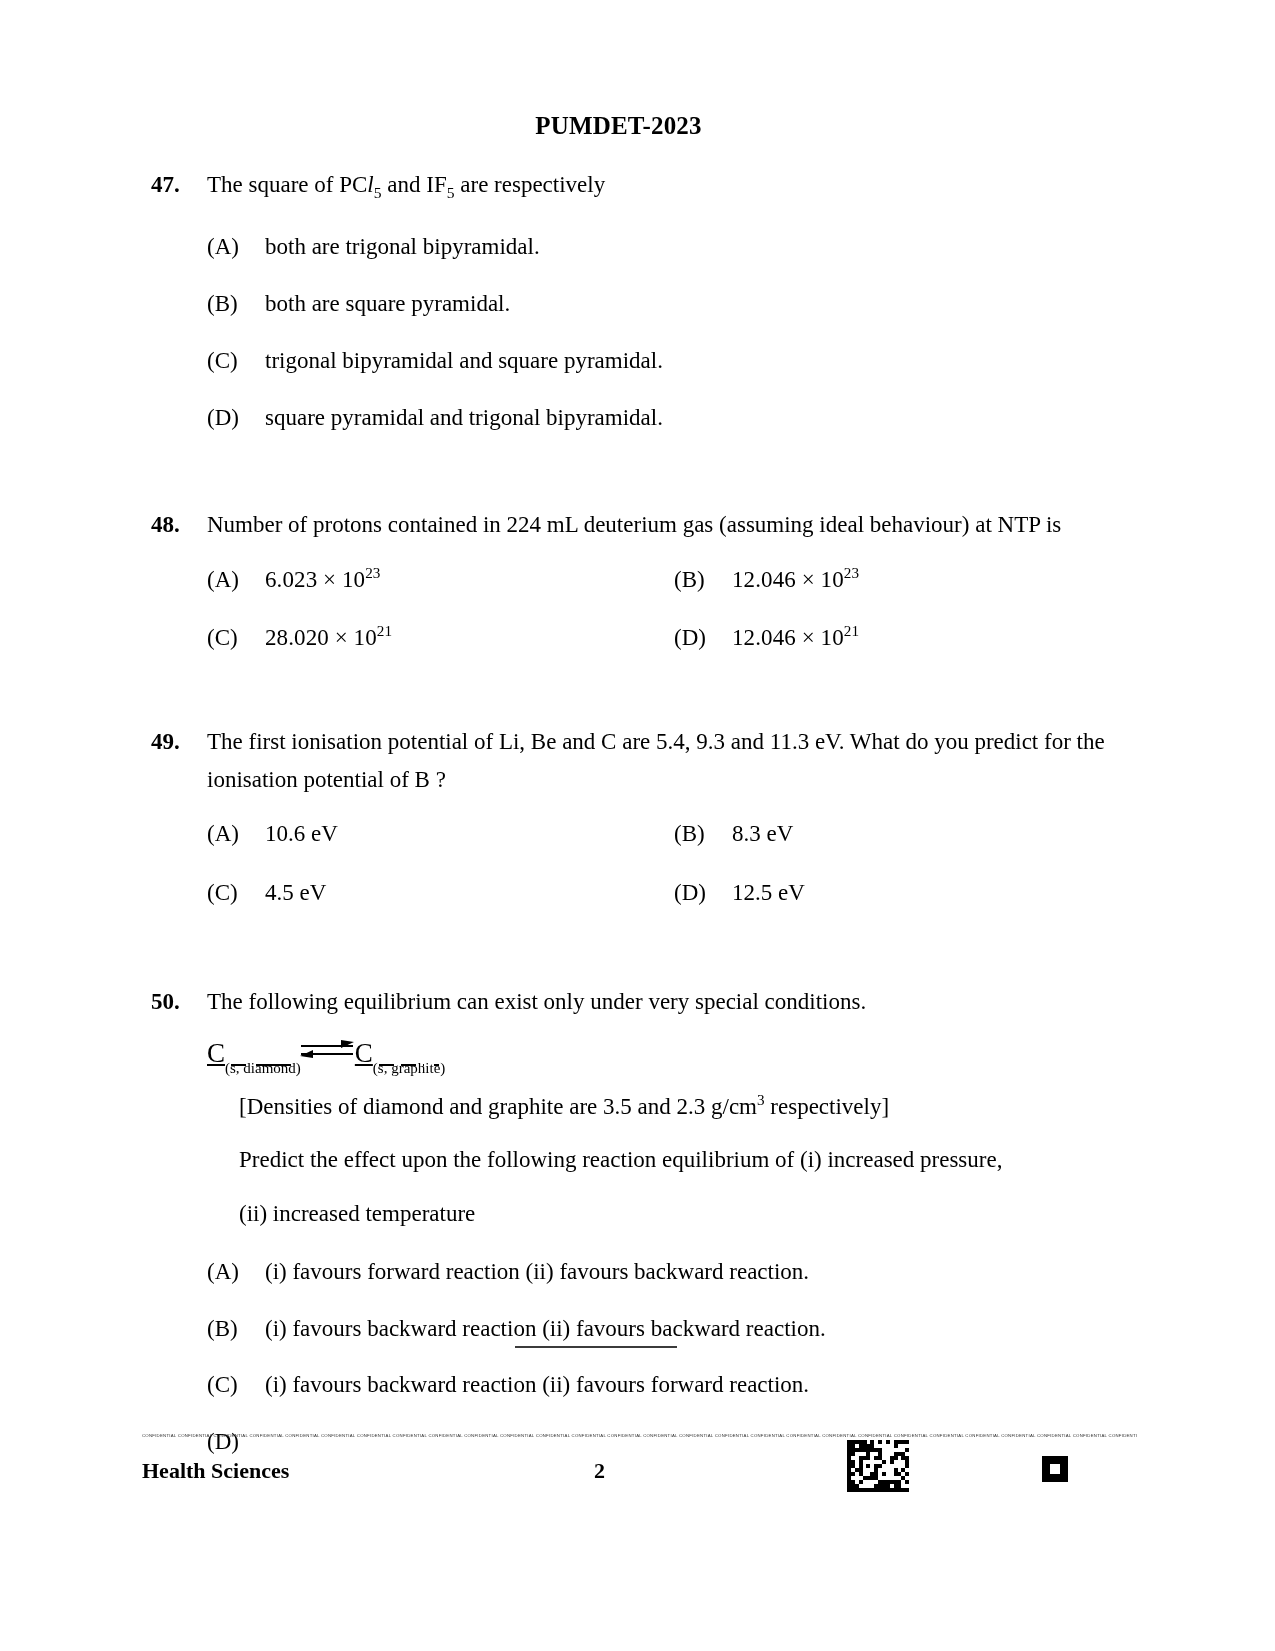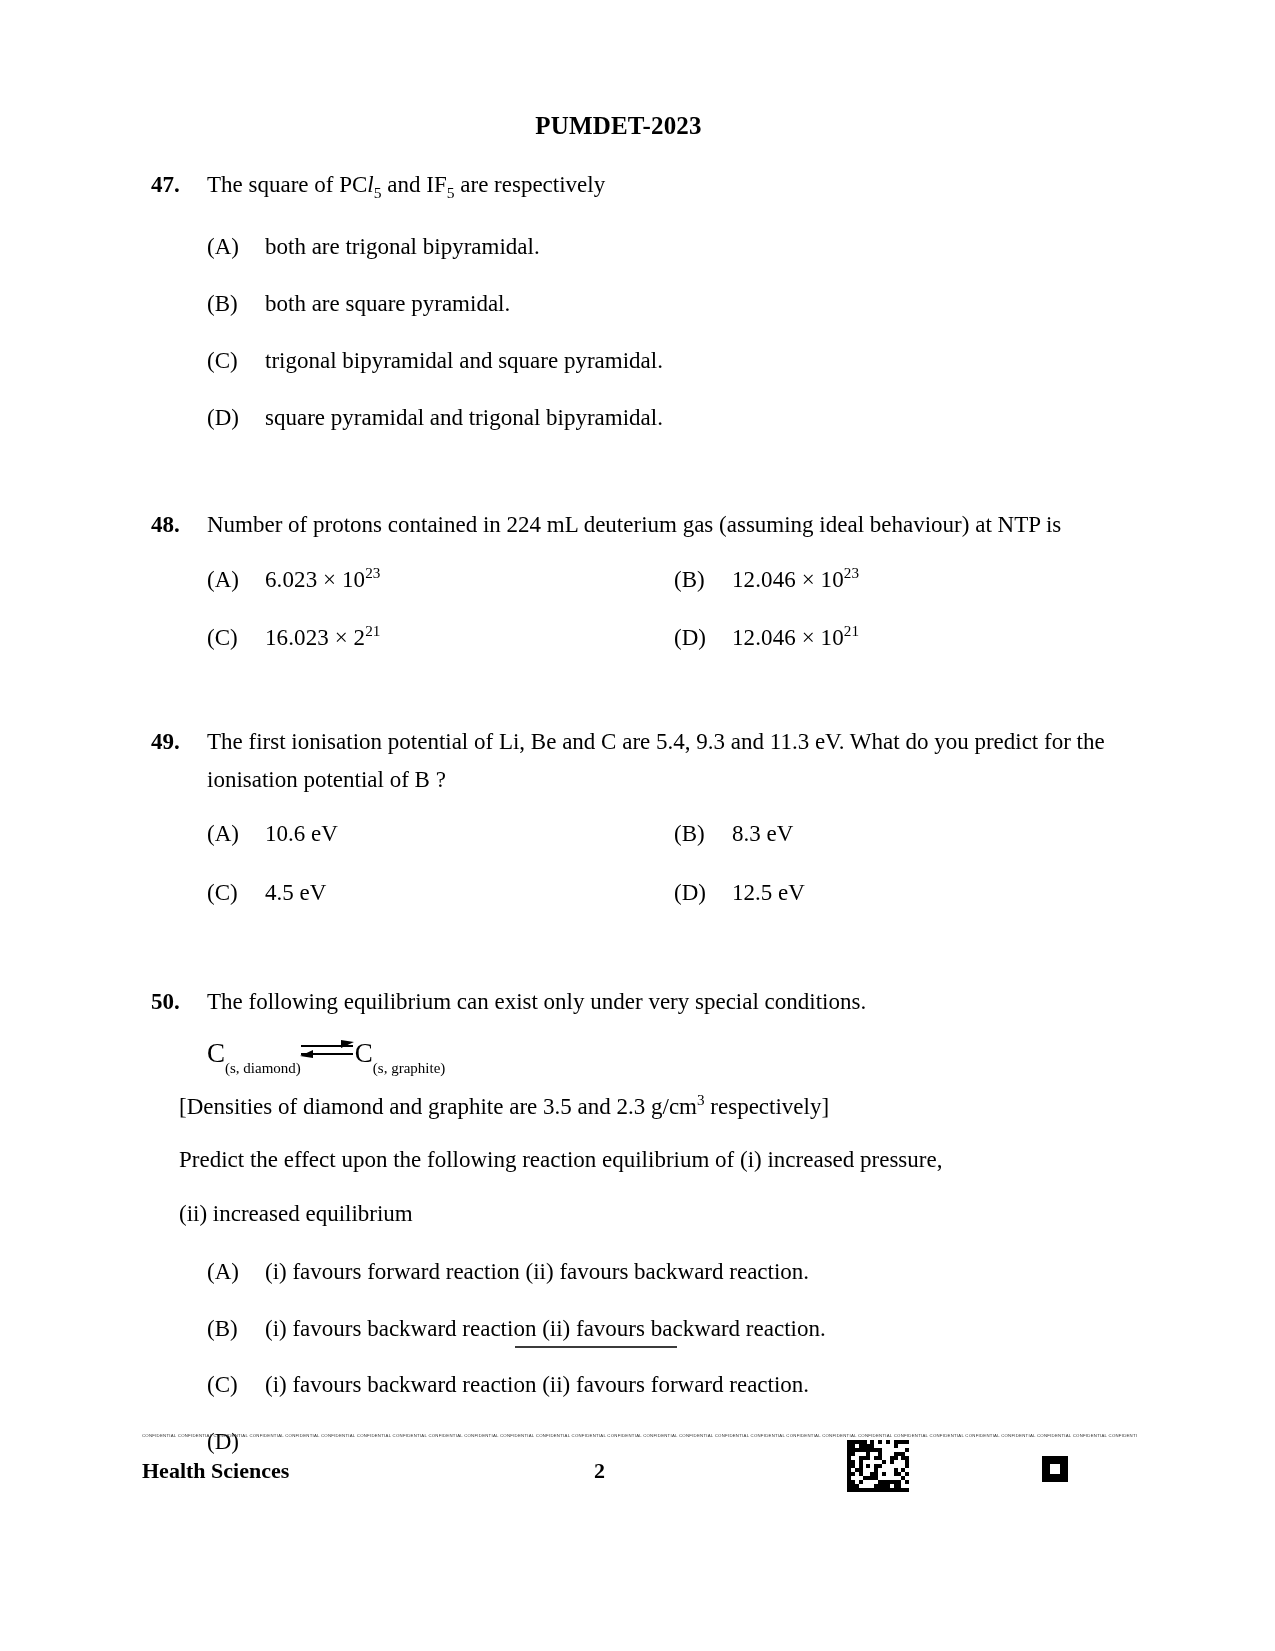--- a/index.html
+++ b/index.html
@@ -121,20 +121,21 @@
     margin-left: 56px;
     margin-top: 16px;
     font-size: 27px;
     line-height: 1.2;
     display: flex;
     align-items: flex-start;
   }
   .species {
     display: inline-block;
     white-space: nowrap;
+    text-decoration: underline;
   }
   .species .sym {
     font-size: 27px;
   }
   .species .state {
     font-size: 15px;
     vertical-align: sub;
     position: relative;
     top: 5px;
   }
@@ -169,21 +170,21 @@
     position: absolute;
     left: -1px;
     top: 10px;
     width: 0; height: 0;
     border-top: 6px solid transparent;
     border-bottom: 2.5px solid transparent;
     border-right: 13px solid #000;
   }
 
   .q-line {
-    margin-left: 28px;
+    margin-left: 88px;
     margin-top: 16px;
     font-size: 23px;
     line-height: 1.62;
   }
 
   
   .end-rule {
     position: absolute;
     left: 515px;
     top: 1346px;
@@ -308,21 +309,21 @@
             <span class="opt-text"><span class="num">6.023 × 10</span><sup class="exp">23</sup></span>
           </div>
           <div class="opt">
             <span class="opt-label">(B)</span>
             <span class="opt-text"><span class="num">12.046 × 10</span><sup class="exp">23</sup></span>
           </div>
         </div>
         <div class="opt-row">
           <div class="opt">
             <span class="opt-label">(C)</span>
-            <span class="opt-text"><span class="num">16.023 × 2</span><sup class="exp">21</sup></span>
+            <span class="opt-text"><span class="num">28.020 × 10</span><sup class="exp">21</sup></span>
           </div>
           <div class="opt">
             <span class="opt-label">(D)</span>
             <span class="opt-text"><span class="num">12.046 × 10</span><sup class="exp">21</sup></span>
           </div>
         </div>
       </div>
     </div>
 
     <div class="question" style="margin-top:66px;">
@@ -367,21 +368,21 @@
           <span class="head-r"></span>
           <span class="bar bot"></span>
           <span class="head-l"></span>
         </span>
         <span class="species"><span class="sym">C</span><span class="state">(s, graphite)</span></span>
       </div>
 
       <div class="q-line"><span>[Densities of diamond and graphite are 3.5 and 2.3 g/cm</span><sup class="exp">3</sup><span> respectively]</span></div>
 
       <div class="q-line">Predict the effect upon the following reaction equilibrium of (i) increased pressure,</div>
-      <div class="q-line">(ii) increased equilibrium</div>
+      <div class="q-line">(ii) increased temperature</div>
 
       <div class="options stacked" style="margin-top:22px;">
         <div class="opt-row">
           <div class="opt">
             <span class="opt-label">(A)</span>
             <span class="opt-text">(i) favours forward reaction (ii) favours backward reaction.</span>
           </div>
         </div>
         <div class="opt-row">
           <div class="opt">

